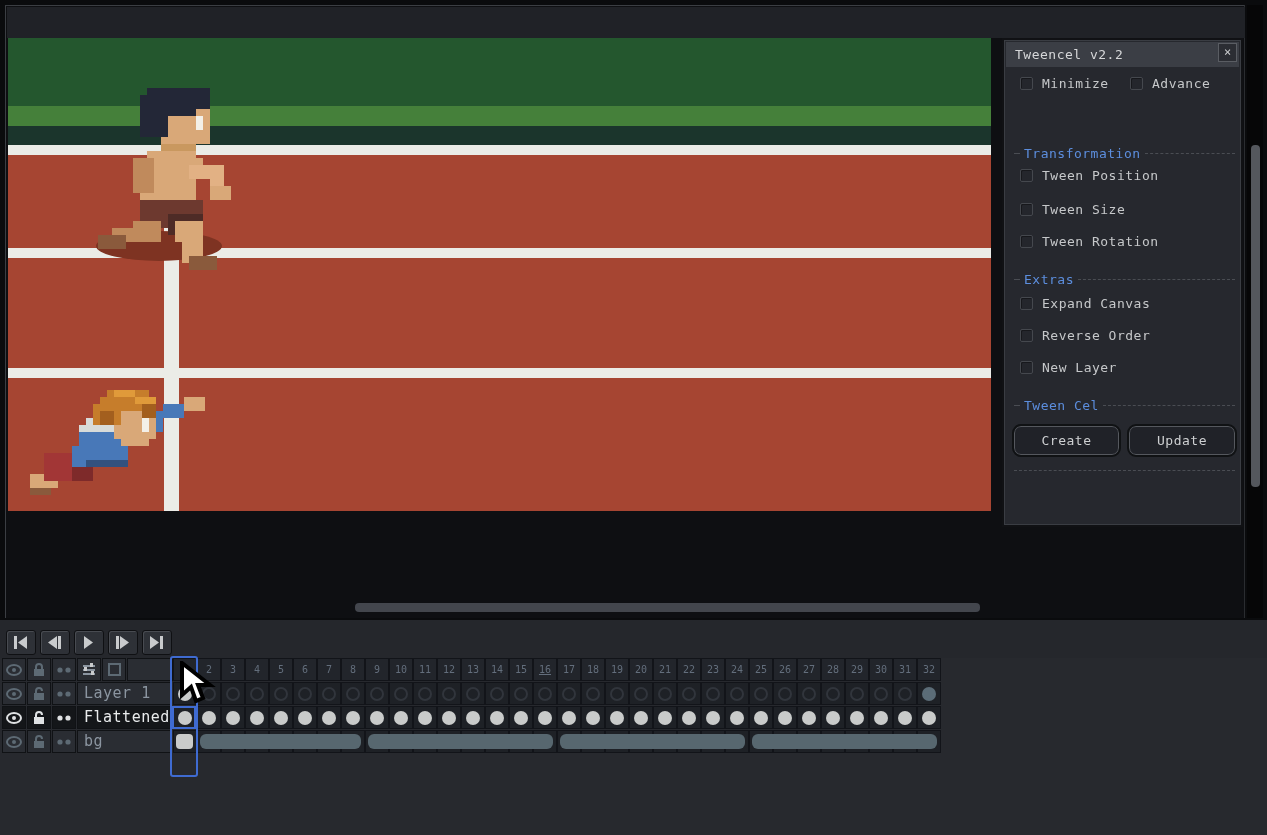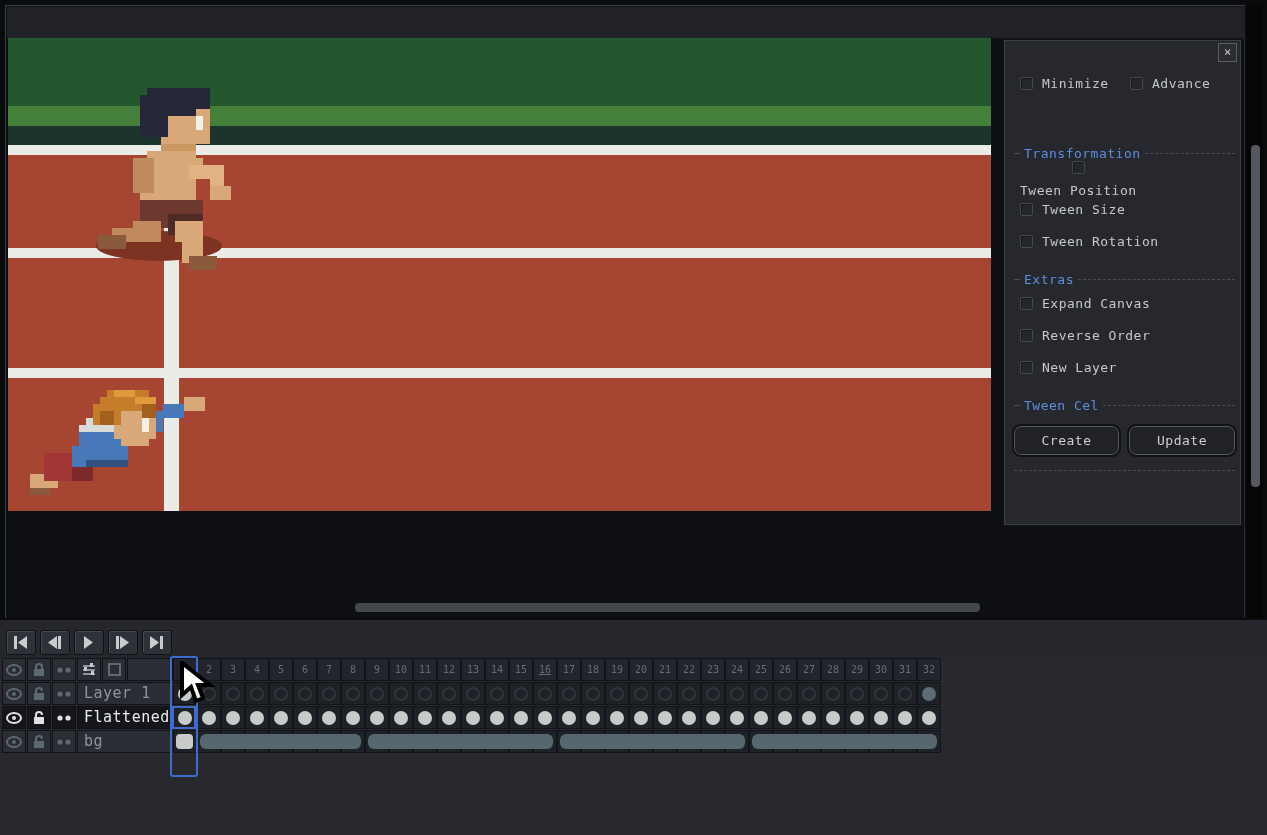--- a/index.html
+++ b/index.html
@@ -149,39 +149,42 @@
         <rect x="10" y="3" width="2" height="2" fill="#a35f1e"></rect>
       </svg>
     </div>
   </div>
 
   <div id="hscroll-thumb" class="abs"></div>
   <div id="vscroll-track" class="abs"></div>
   <div id="vscroll-thumb" class="abs"></div>
 
   <div id="panel" class="abs">
+    <div id="panel-titlebar" class="abs">
+      <span id="panel-title">Tweencel v2.2</span>
+    </div>
     <div id="panel-close">×</div>
     <div id="opt-row">
         <div class="chkrow" style="left: 16px; top: 36px;">
           <div class="chk"></div>
           <span class="chklabel">Minimize</span>
         </div>
         <div class="chkrow" style="left: 126px; top: 36px;">
           <div class="chk"></div>
           <span class="chklabel">Advance</span>
         </div>
       </div>
 
     <div class="section" style="top:106px">
       <span class="pre"></span>
         <span class="title">Transformation</span>
         <span class="rule"></span>
     </div>
     <div id="sec0-items">
-        <div class="chkrow" style="left: 16px; top: 121px; flex-direction: column;">
+        <div class="chkrow" style="left: 16px; top: 128px;">
           <div class="chk"></div>
           <span class="chklabel">Tween Position</span>
         </div>
         <div class="chkrow" style="left: 16px; top: 162px;">
           <div class="chk"></div>
           <span class="chklabel">Tween Size</span>
         </div>
         <div class="chkrow" style="left: 16px; top: 194px;">
           <div class="chk"></div>
           <span class="chklabel">Tween Rotation</span>

